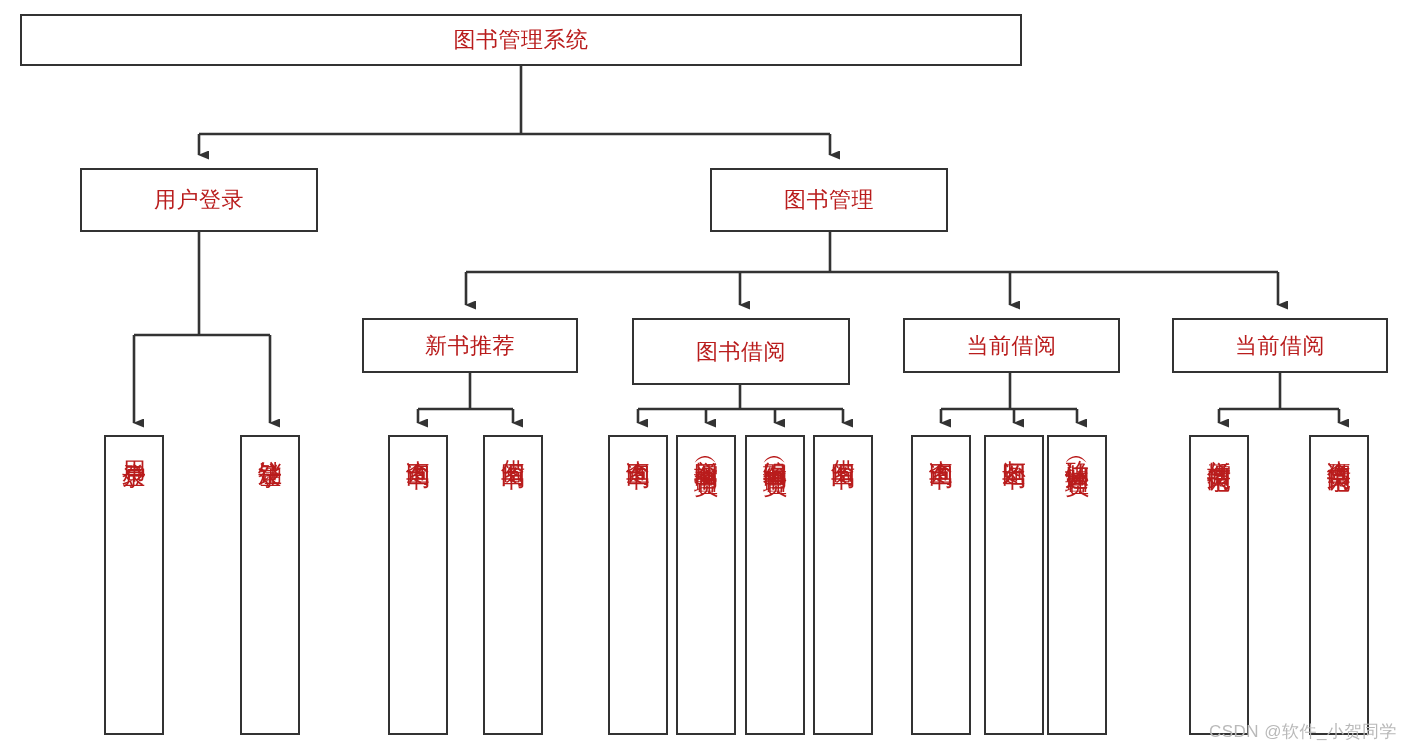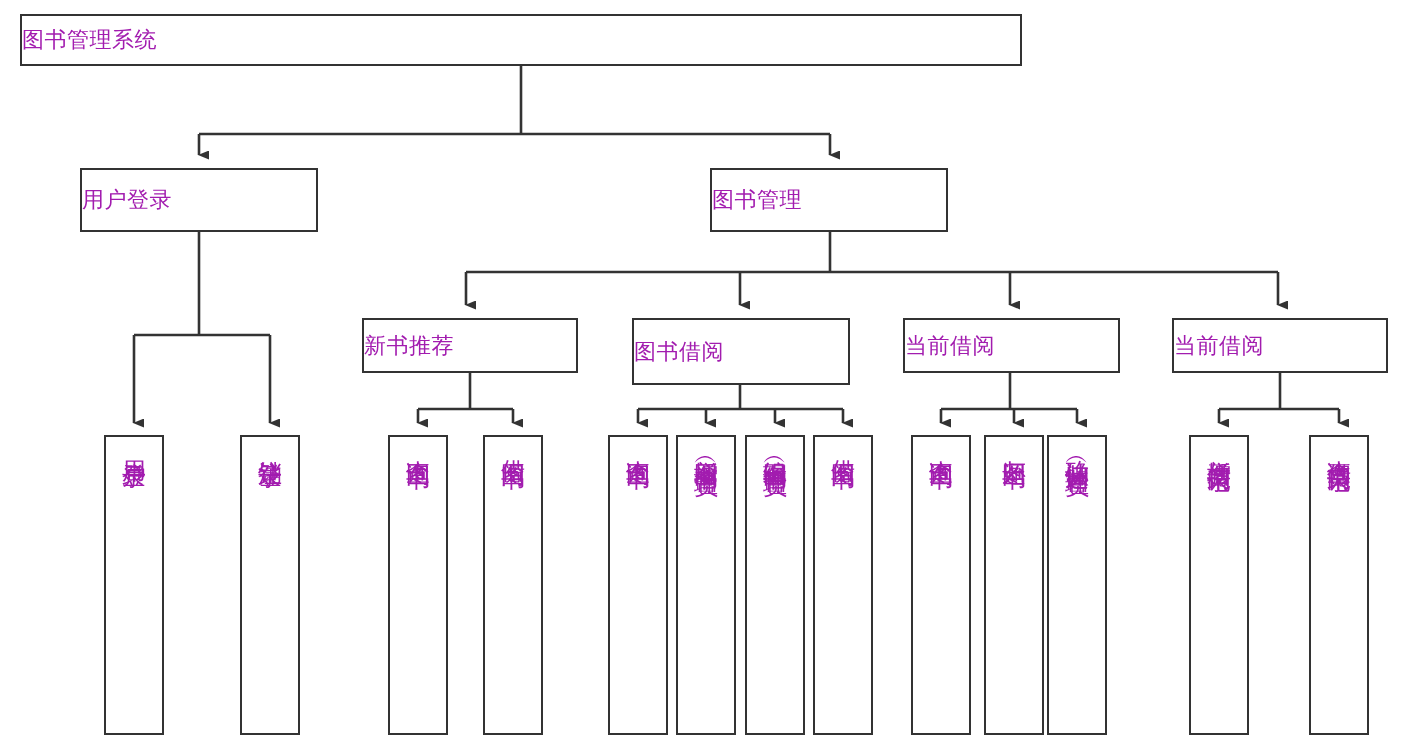--- a/index.html
+++ b/index.html
@@ -27,21 +27,22 @@
     height: 747px;
     pointer-events: none;
   }
   .node {
     position: absolute;
     box-sizing: border-box;
     background: #ffffff;
     border: 2px solid #333333;
     display: flex;
     align-items: center;
-    color: #a21caf;
+    justify-content: center;
+    color: #b91c1c;
   }
   .node .label {
     display: block;
     text-align: center;
     line-height: 1.18;
   }
   
   .node.horiz .label {
     font-size: 22px;
     letter-spacing: 0.5px;
@@ -197,14 +198,15 @@
   <div class="node vert" style="left: 1047px; top: 435px; width: 60px; height: 300px;">
     <span class="label">确认归还（管理员）</span>
   </div>
   <div class="node vert" style="left: 1189px; top: 435px; width: 60px; height: 300px;">
     <span class="label">新增借阅记录</span>
   </div>
   <div class="node vert" style="left: 1309px; top: 435px; width: 60px; height: 300px;">
     <span class="label">查询借阅记录</span>
   </div>
 
+  <div class="watermark">CSDN @软件_小贺同学</div>
 
 </div>
 
 </body></html>

